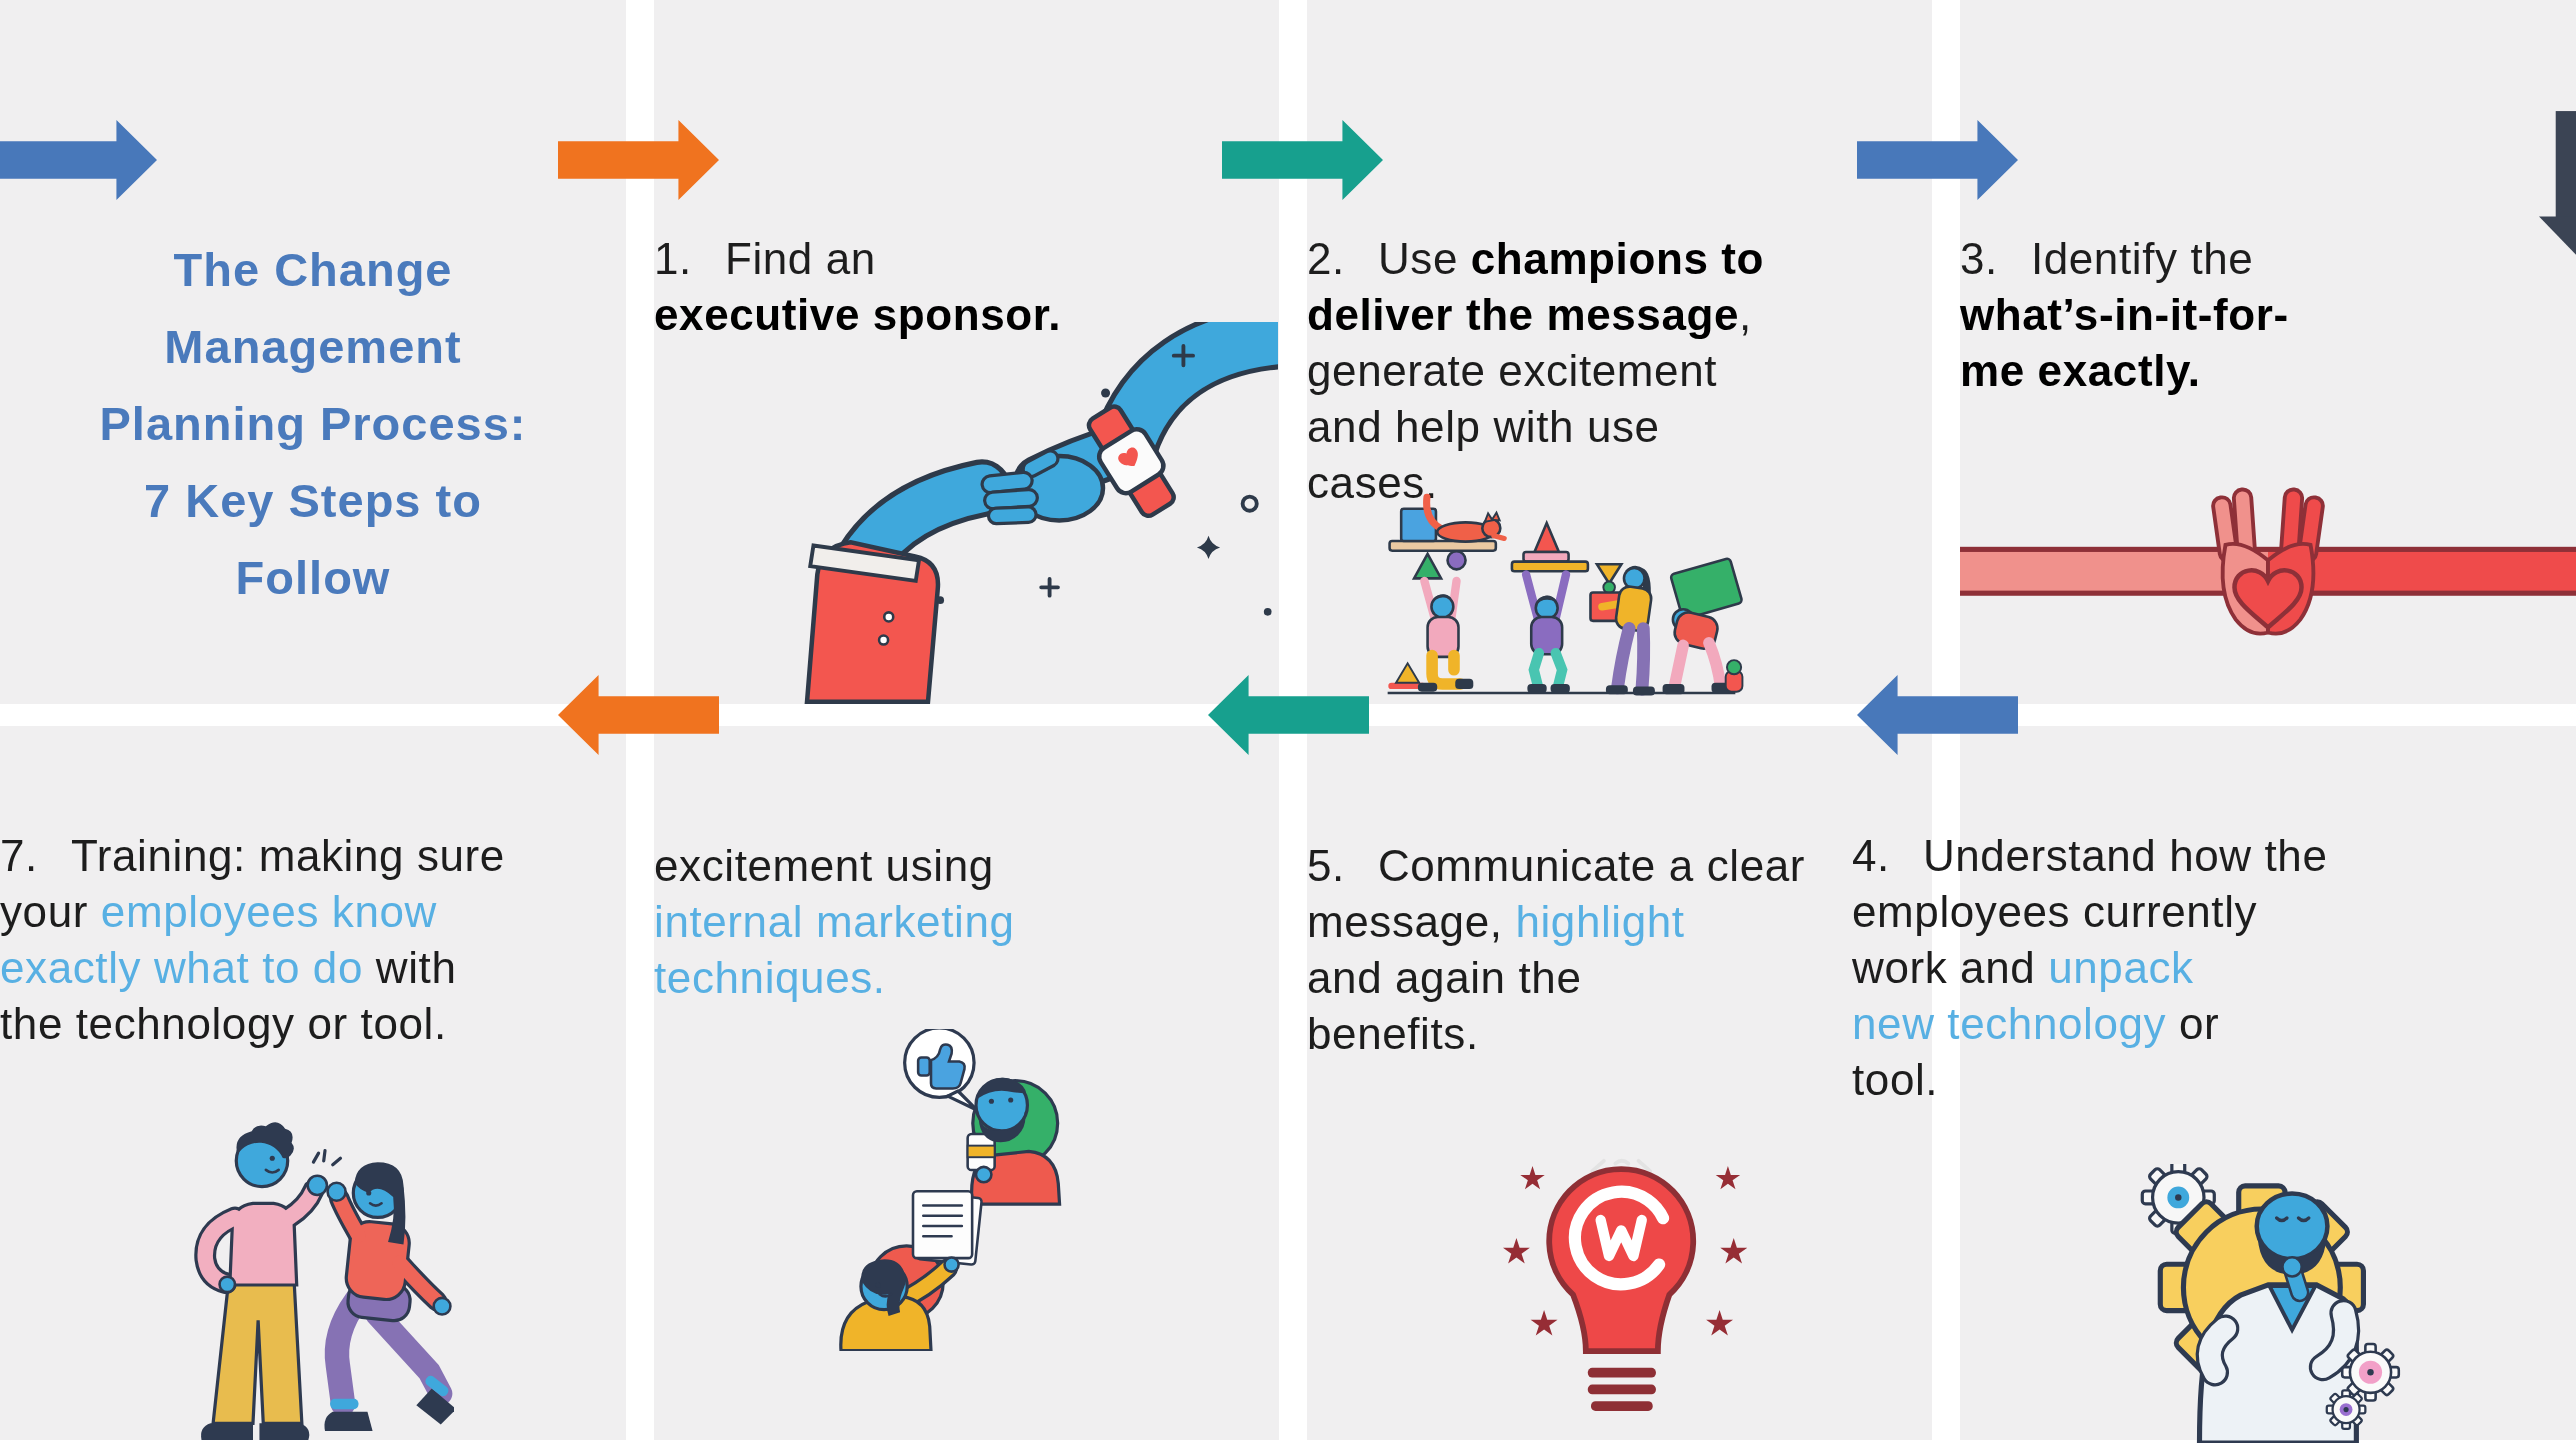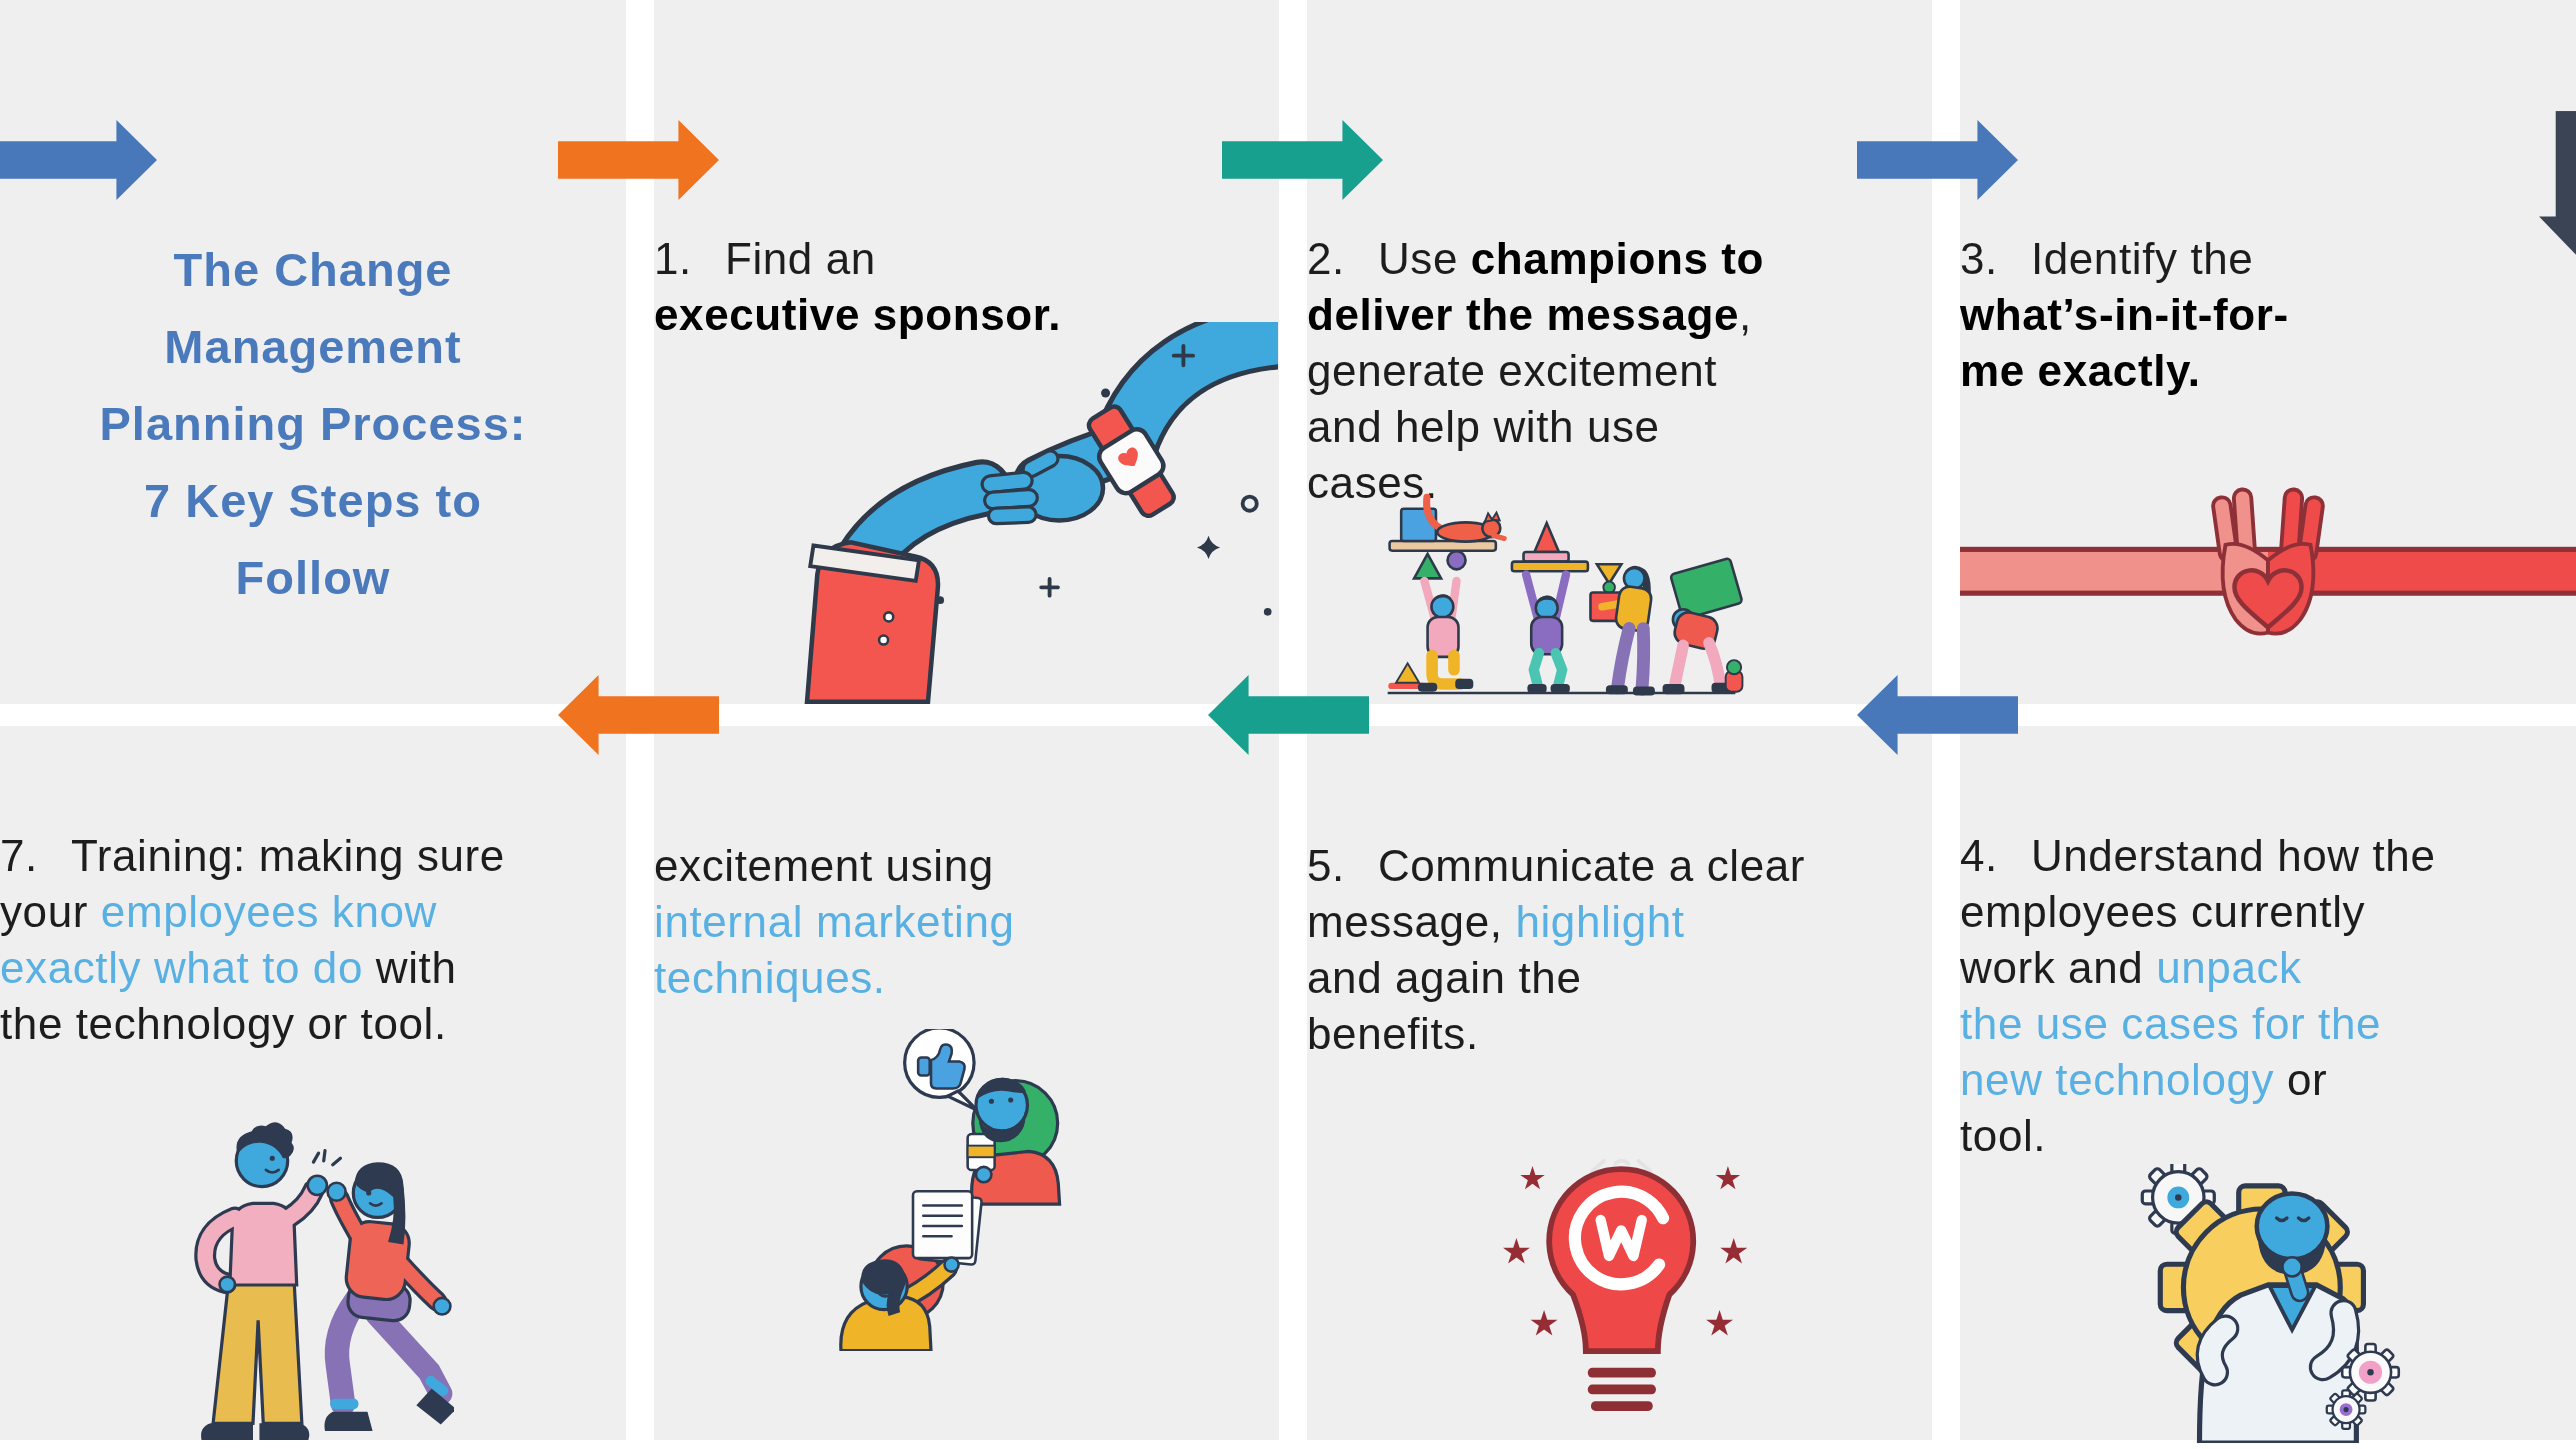--- a/index.html
+++ b/index.html
@@ -103,25 +103,24 @@
     <div class="line"><span class="seg-s">techniques.</span></div>
   </div>
 
   <div class="step-text" style="left:1307px;top:838px;width:604px">
     <div class="line"><span class="num seg-d">5.</span><span class="seg-d">Communicate a clear</span></div>
     <div class="line"><span class="seg-d">message, </span><span class="seg-s">highlight</span></div>
     <div class="line"><span class="seg-d">and again the</span></div>
     <div class="line"><span class="seg-d">benefits.</span></div>
   </div>
 
-  <div class="step-text" style="left:1960px;top:828px;width:616px">
+  <div class="step-text" style="left:1852px;top:828px;width:616px">
     <div class="line"><span class="num seg-d">4.</span><span class="seg-d">Understand how the</span></div>
     <div class="line"><span class="seg-d">employees currently</span></div>
     <div class="line"><span class="seg-d">work and </span><span class="seg-s">unpack</span></div>
-    <div class="line"><span class="seg-s">the use cases for the</span></div>
     <div class="line"><span class="seg-s">new technology</span><span class="seg-d"> or</span></div>
     <div class="line"><span class="seg-d">tool.</span></div>
   </div>
 
   <svg class="illus" style="left:789px;top:322px" width="489" height="382" viewBox="0 0 760 593">
     <g fill="none" stroke="#2e3a4a" stroke-linecap="round">
       <path d="M 775 20 C 640 28 556 88 522 192" stroke-width="104"></path>
       <path d="M 522 196 Q 448 218 390 248" stroke-width="84"></path>
       <path d="M 116 370 Q 170 284 300 258" stroke-width="90"></path>
     </g>

